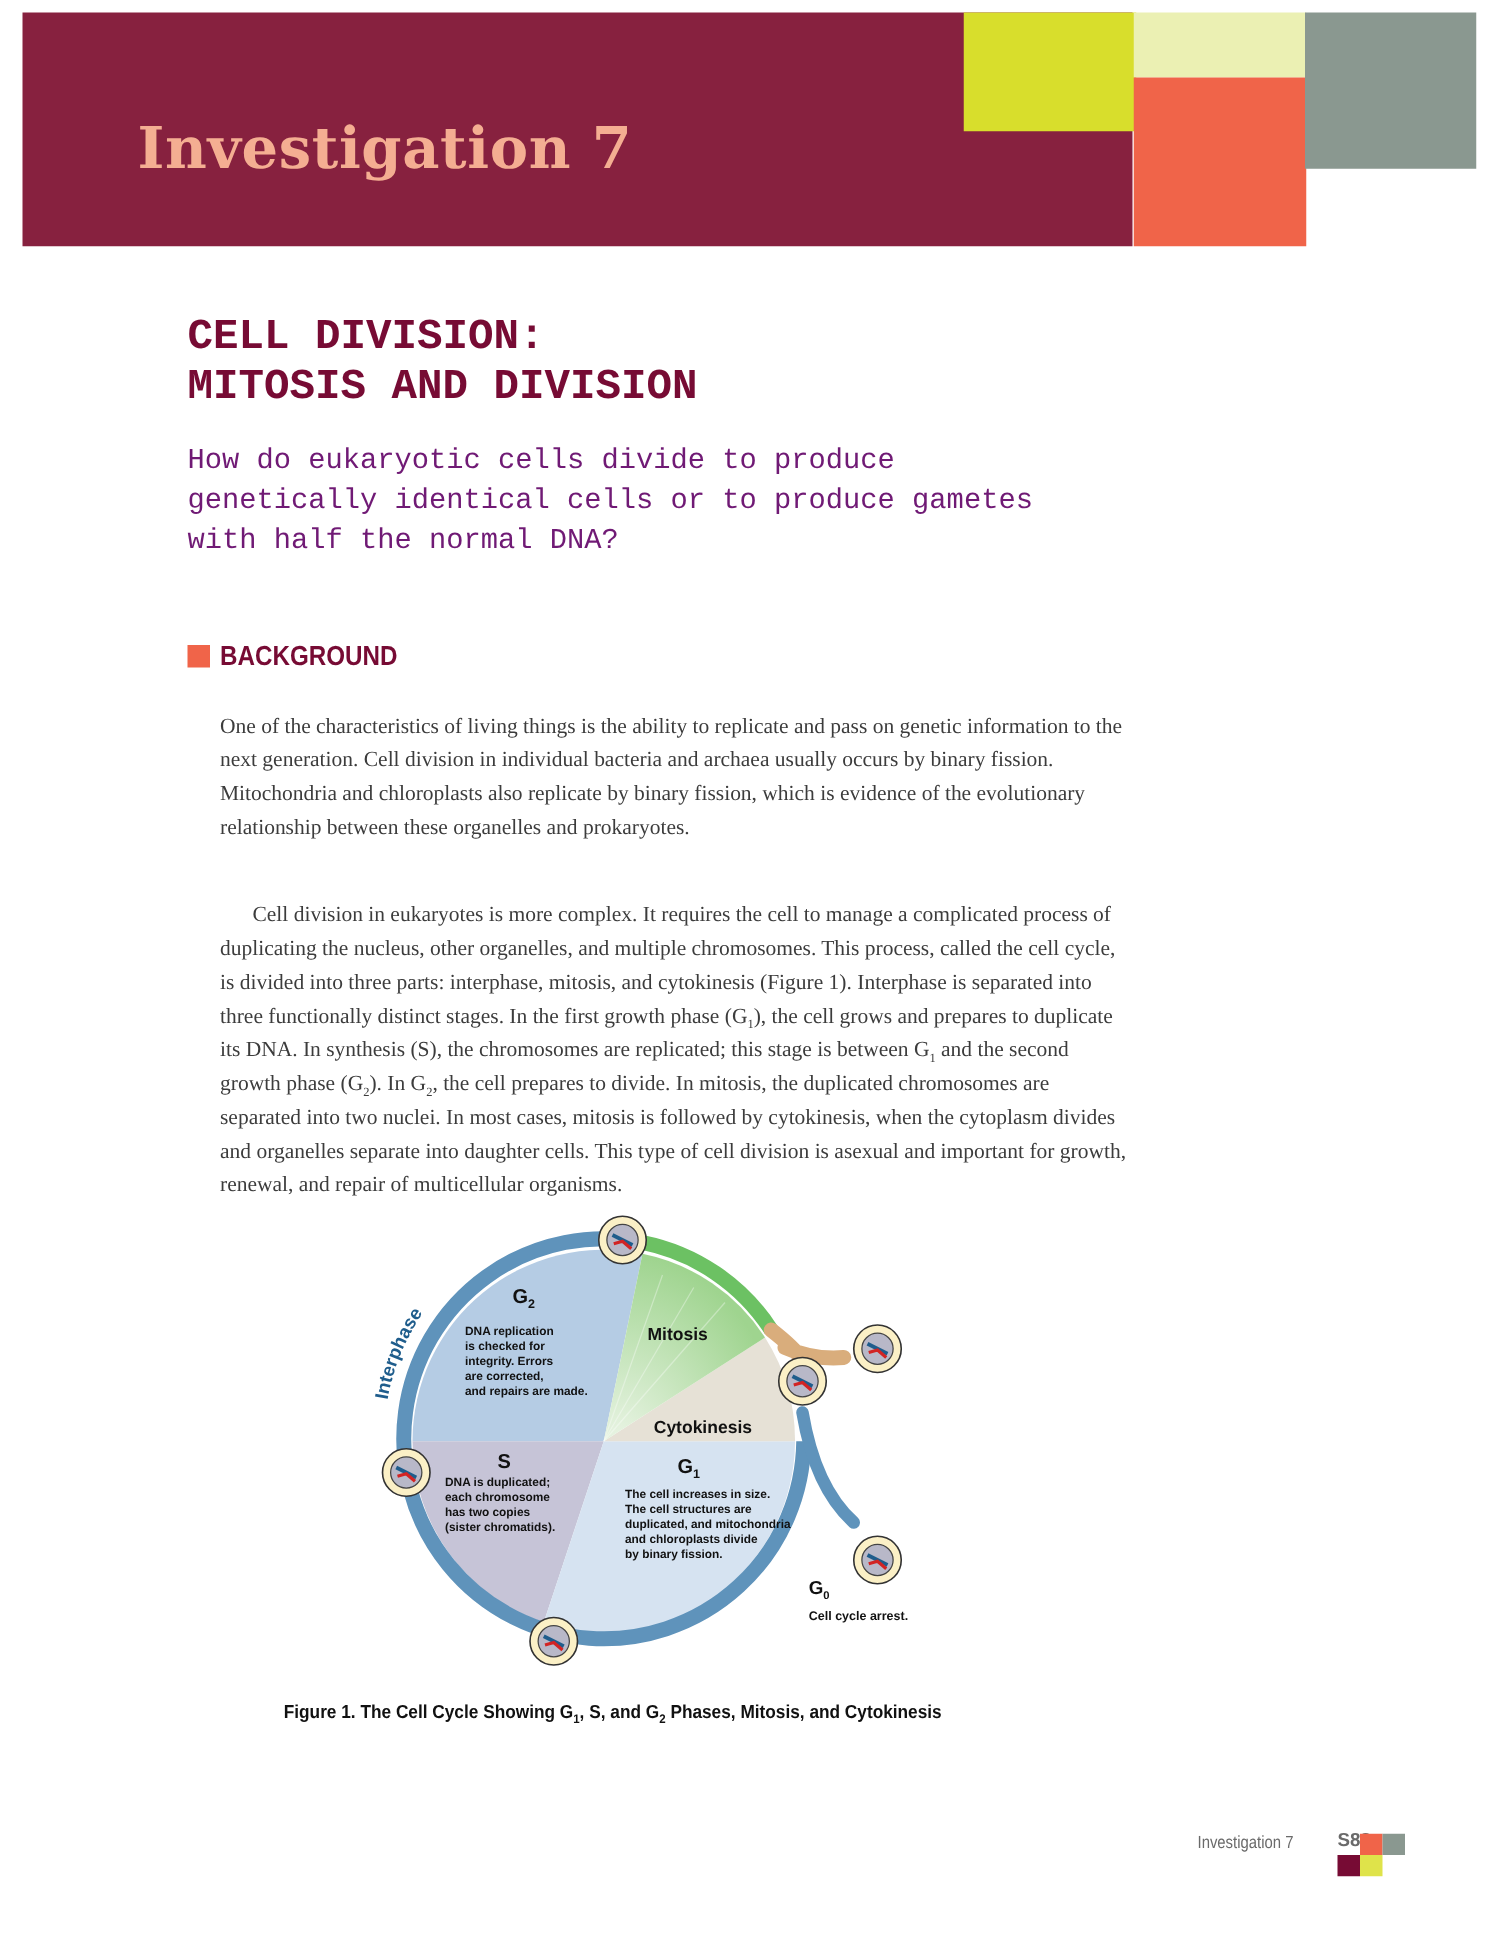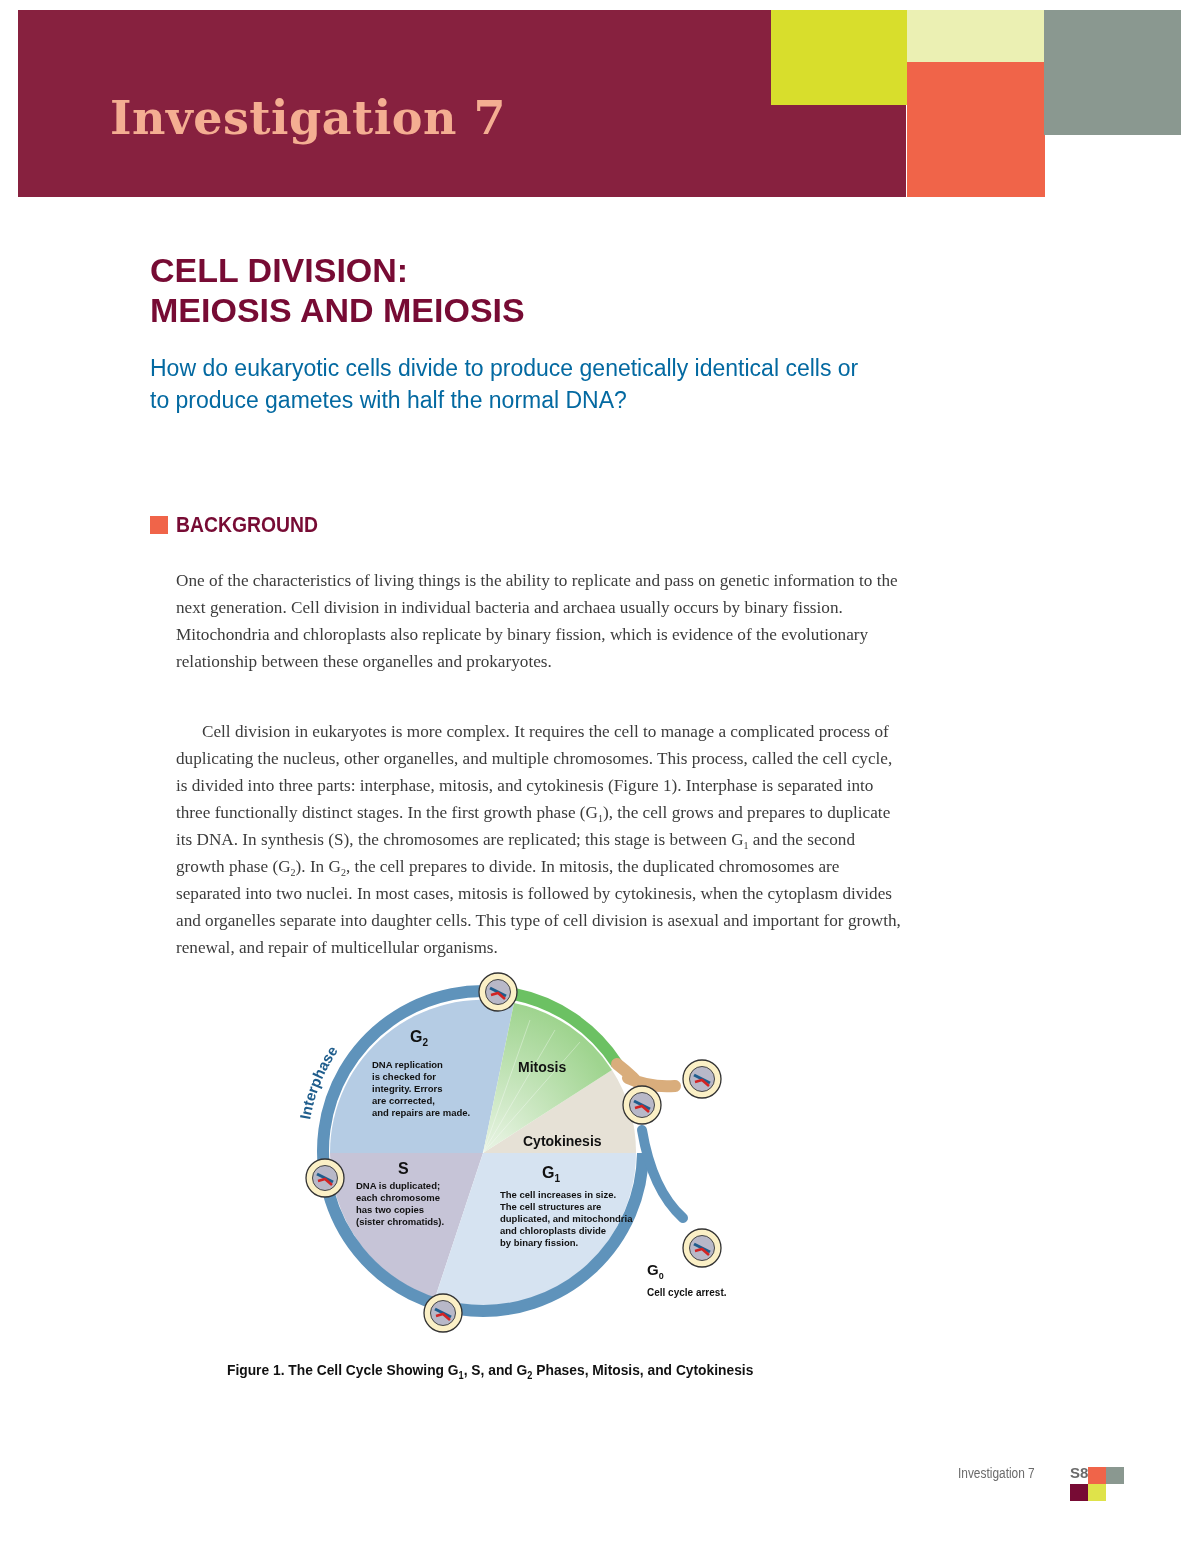--- a/index.html
+++ b/index.html
@@ -5,22 +5,22 @@
   html, body { margin: 0; padding: 0; background: #ffffff; }
   body { width: 1200px; height: 1553px; position: relative; overflow: hidden; font-family: "DejaVu Serif", serif; }
   .abs { position: absolute; }
   .hdr-main { left: 18px; top: 10px; width: 888px; height: 187px; background: #87213f; }
   .hdr-lime { left: 771px; top: 10px; width: 138px; height: 95px; background: #d8de2c; }
   .hdr-pale { left: 907px; top: 10px; width: 138px; height: 52px; background: #ebf0b3; }
   .hdr-orange { left: 907px; top: 62px; width: 138px; height: 135px; background: #f06449; }
   .hdr-gray { left: 1044px; top: 10px; width: 137px; height: 125px; background: #8a9890; }
   .inv-title { left: 110px; top: 95px; font-family: "DejaVu Serif", serif; font-weight: bold; font-size: 46px; color: #f4ae92; letter-spacing: 0.5px; line-height: 1; }
 
-  .doc-title { left: 150px; top: 250px; font-family: Liberation Sans, sans-serif; font-weight: bold; font-size: 34px; line-height: 40px; color: #770b34; }
-  .doc-sub { left: 150px; top: 352px; width: 720px; font-family: Liberation Sans, sans-serif; font-size: 23px; line-height: 32px; color: #0369a1; }
+  .doc-title { left: 150px; top: 250px; font-family: Liberation Mono, monospace; font-weight: bold; font-size: 34px; line-height: 40px; color: #770b34; }
+  .doc-sub { left: 150px; top: 352px; width: 720px; font-family: Liberation Mono, monospace; font-size: 23px; line-height: 32px; color: #701a75; }
 
   .bg-sq { left: 150px; top: 516px; width: 18px; height: 18px; background: #f06449; }
   .bg-head { left: 176px; top: 512px; font-family: "Liberation Sans", sans-serif; font-weight: bold; font-size: 22px; color: #770b34; letter-spacing: 0px; transform: scaleX(0.88); transform-origin: left; }
 
   .body-text { left: 176px; width: 730px; font-family: "Liberation Serif", serif; font-size: 17.2px; line-height: 27px; color: #3c3c3c; }
   .p1 { top: 519px; margin-top: 48px; }
   .p2 { top: 686px; text-indent: 26px; margin-top: 32px; }
   sub { font-size: 10px; line-height: 0; }
 
   .diagram { left: 290px; top: 960px; width: 490px; height: 390px; }
@@ -41,21 +41,21 @@
 
 <div class="abs hdr-main"></div>
 <div class="abs hdr-lime"></div>
 <div class="abs hdr-pale"></div>
 <div class="abs hdr-orange"></div>
 <div class="abs hdr-gray"></div>
 <div class="abs inv-title">Investigation 7</div>
 
 <div class="abs doc-title">
   <div>CELL DIVISION:</div>
-  <div>MEIOSIS AND MEIOSIS</div>
+  <div>MITOSIS AND DIVISION</div>
 </div>
 <div class="abs doc-sub">How do eukaryotic cells divide to produce genetically identical cells or to produce gametes with half the normal DNA?</div>
 
 <div class="abs bg-sq"></div>
 <div class="abs bg-head">BACKGROUND</div>
 
 <div class="abs body-text p1">One of the characteristics of living things is the ability to replicate and pass on genetic information to the next generation. Cell division in individual bacteria and archaea usually occurs by binary fission. Mitochondria and chloroplasts also replicate by binary fission, which is evidence of the evolutionary relationship between these organelles and prokaryotes.</div>
 <div class="abs body-text p2"><span>Cell division in eukaryotes is more complex. It requires the cell to manage a complicated process of duplicating the nucleus, other organelles, and multiple chromosomes. This process, called the cell cycle, is divided into three parts: interphase, mitosis, and cytokinesis (Figure 1). Interphase is separated into three functionally distinct stages. In the first growth phase (G</span><sub>1</sub><span>), the cell grows and prepares to duplicate its DNA. In synthesis (S), the chromosomes are replicated; this stage is between G</span><sub>1</sub><span> and the second growth phase (G</span><sub>2</sub><span>). In G</span><sub>2</sub><span>, the cell prepares to divide. In mitosis, the duplicated chromosomes are separated into two nuclei. In most cases, mitosis is followed by cytokinesis, when the cytoplasm divides and organelles separate into daughter cells. This type of cell division is asexual and important for growth, renewal, and repair of multicellular organisms.</span></div>
 
 <div class="abs diagram">

